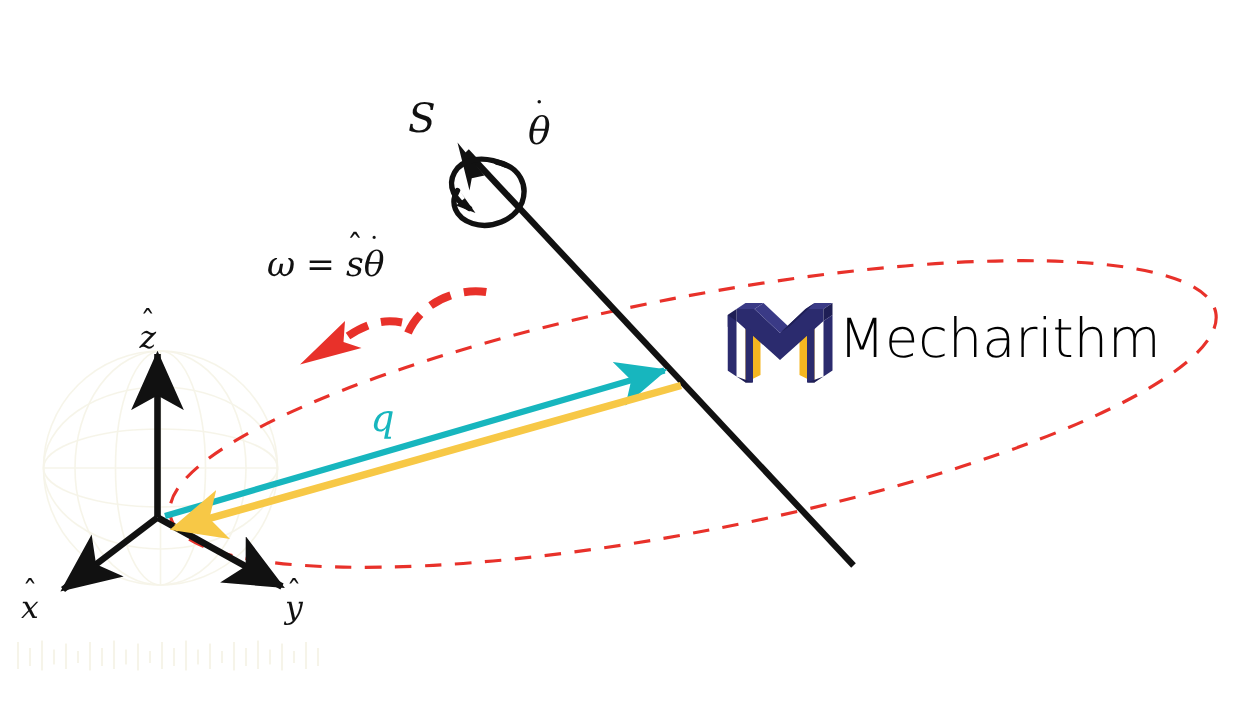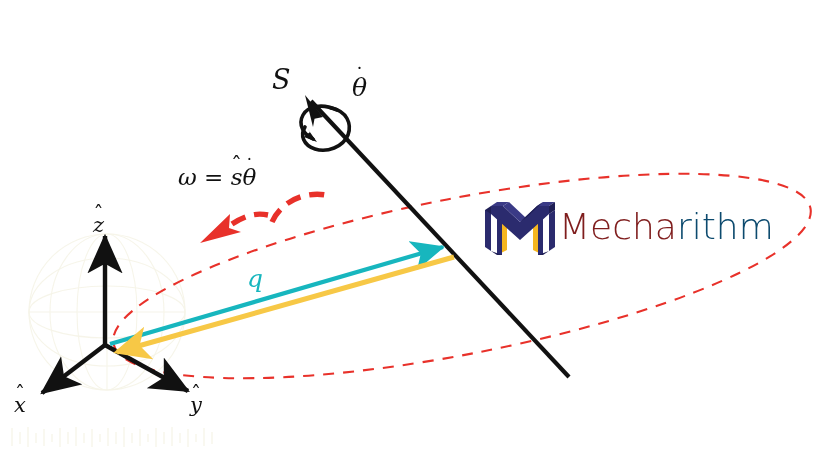--- a/index.html
+++ b/index.html
@@ -69,22 +69,22 @@
   #logo .wordmark {
     position: absolute;
     left: 74px;
     top: 6px;
     font-family: "DejaVu Sans", "Liberation Sans", sans-serif;
     font-size: 36px;
     font-weight: 300;
     letter-spacing: 0px;
     white-space: nowrap;
   }
-  #logo .wm-navy { color: #7f1d1d; }
-  #logo .wm-gold { color: #0c4a6e; }
+  #logo .wm-navy { color: #000000; }
+  #logo .wm-gold { color: #000000; }
 
   
   .watermark { position: absolute; pointer-events: none; }
   #wm-globe { left: 22px; top: 225px; width: 170px; height: 175px; opacity: 0.16; }
   #wm-strip { left: 8px;  top: 424px; width: 210px; height: 30px; opacity: 0.16; }
 </style>
 </head>
 <body>
 
 <div id="figure">

